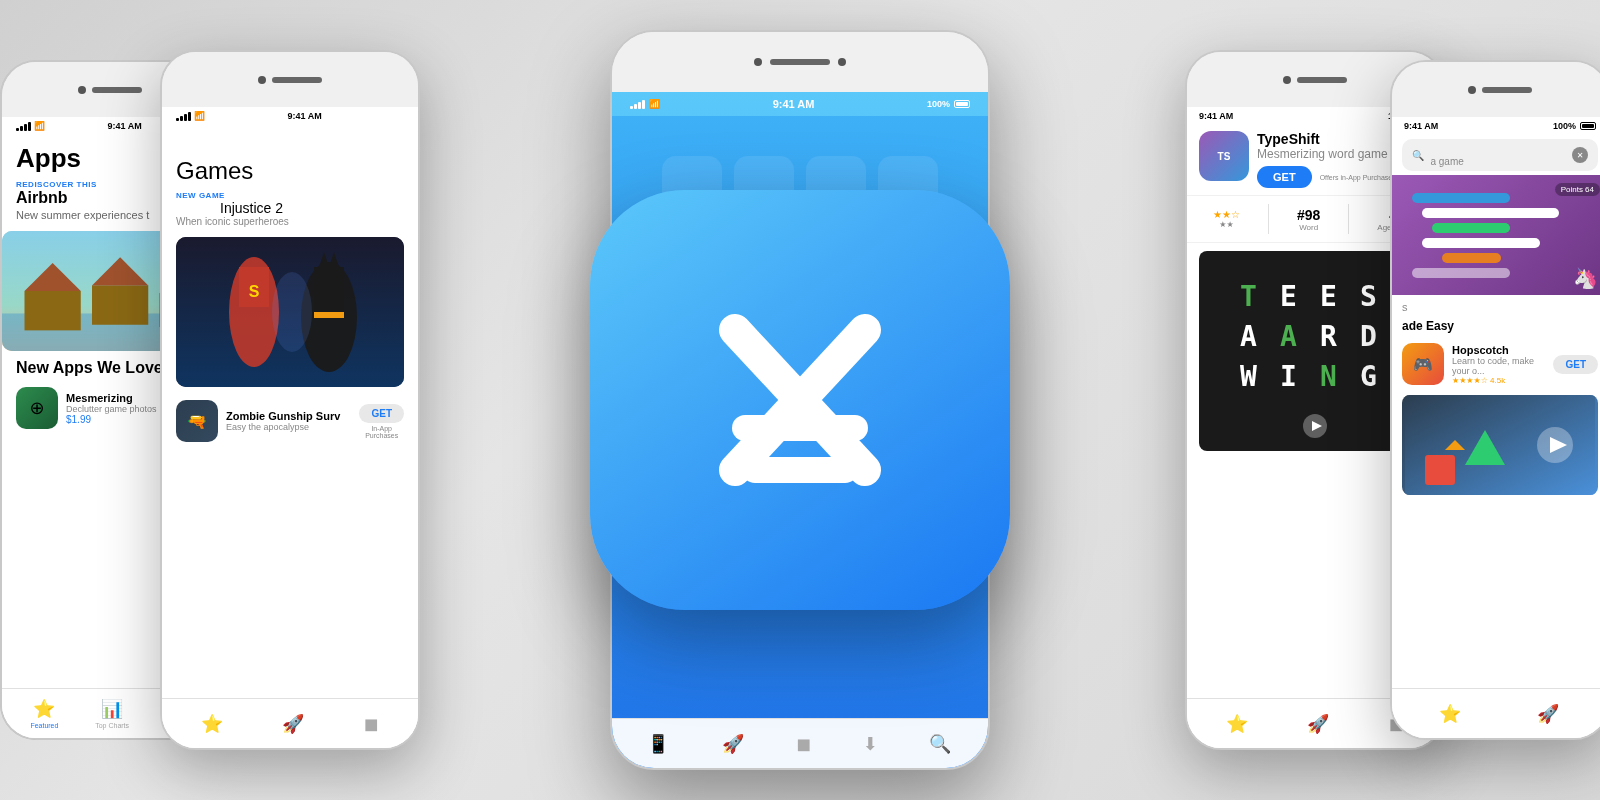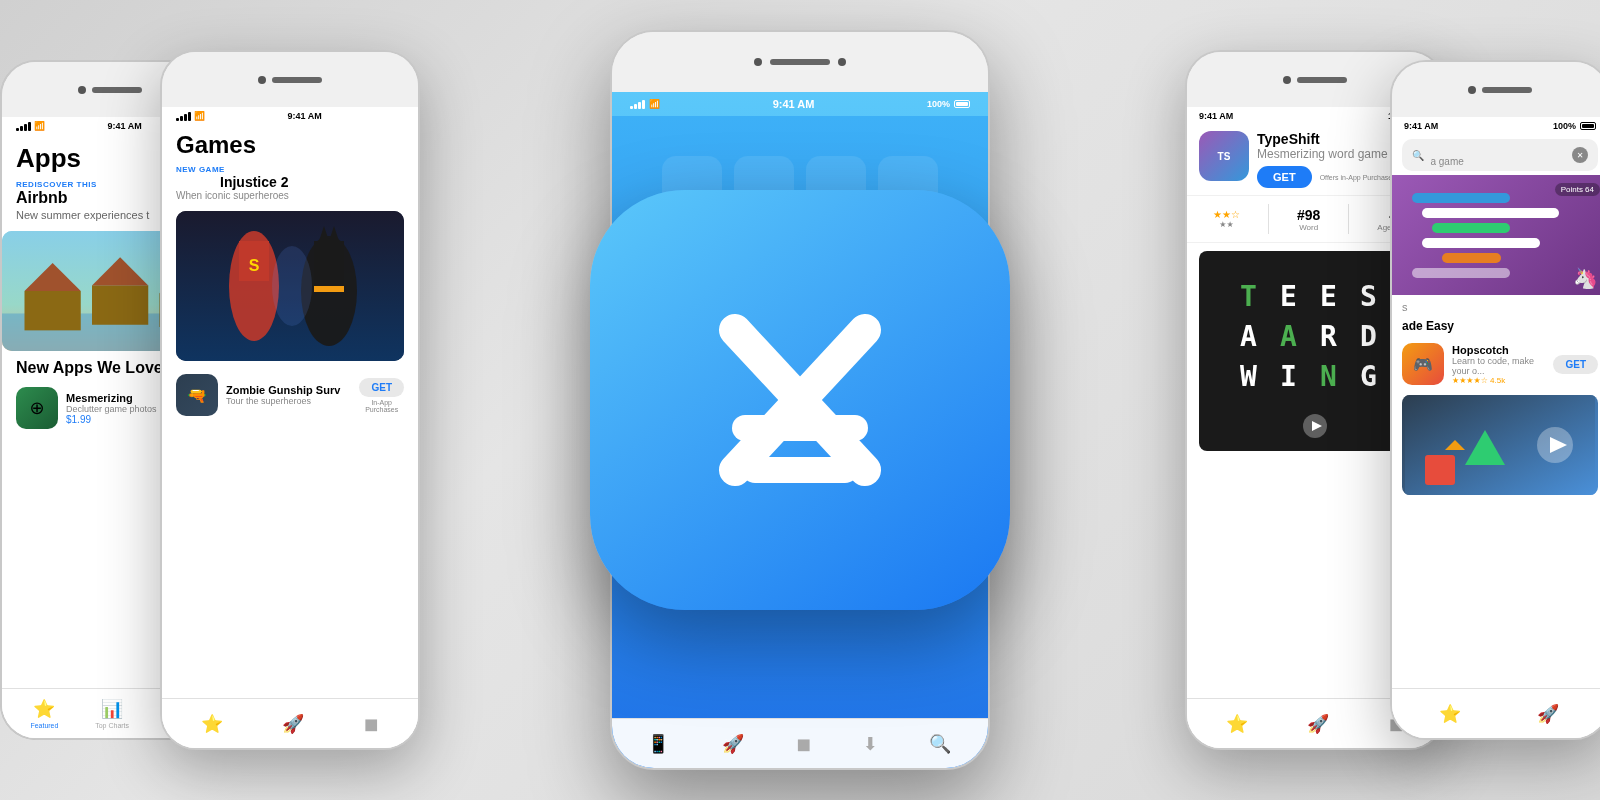--- a/index.html
+++ b/index.html
@@ -249,33 +249,34 @@
       align-items: center;
       padding: 4px 14px;
       font-size: 9px;
       font-weight: 600;
     }
     .p2-header {
       padding: 6px 14px 2px;
     }
     .p2-title {
       font-size: 24px;
-      font-weight: 700;
+      font-weight: 400;
       color: #000;
+      margin-top: 26px;
     }
     .p2-new-game-label {
       font-size: 8px;
       font-weight: 600;
       color: #1e7cf7;
       letter-spacing: 0.5px;
       margin-top: 6px;
     }
     .p2-game-title {
       font-size: 14px;
-      font-weight: 700;
+      font-weight: 400;
       color: #000;
       padding-left: 44px;
     }
     .p2-game-desc {
       font-size: 10px;
       color: #888;
     }
     .p2-game-banner {
       width: calc(100% - 28px);
       height: 150px;
@@ -676,21 +677,21 @@
           <rect x="140" y="75" width="30" height="6" fill="#f39c12"></rect>
 
           <ellipse cx="118" cy="75" rx="20" ry="40" fill="rgba(100,150,255,0.15)"></ellipse>
         </svg>
       </div>
 
       <div class="p2-app-row">
         <div class="app-icon-small zombie-icon">🔫</div>
         <div class="app-info">
           <div class="app-name-text">Zombie Gunship Surv</div>
-          <div class="app-desc-text">Tour the superheroes</div>
+          <div class="app-desc-text">Easy the apocalypse</div>
         </div>
         <div style="display:flex; flex-direction:column; align-items:center;">
           <button class="get-btn">GET</button>
           <div class="in-app-text">In-App<br>Purchases</div>
         </div>
       </div>
     </div>
 
     <div class="tab-bar">
       <div class="tab-item">

